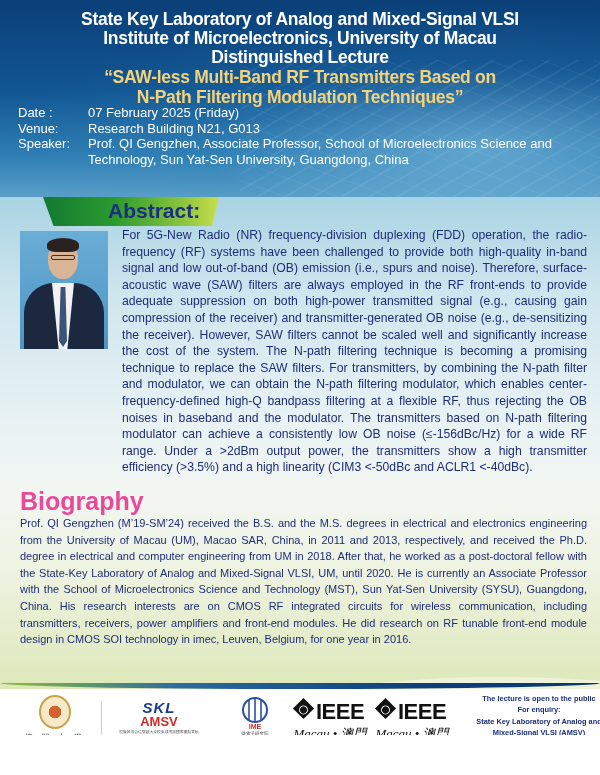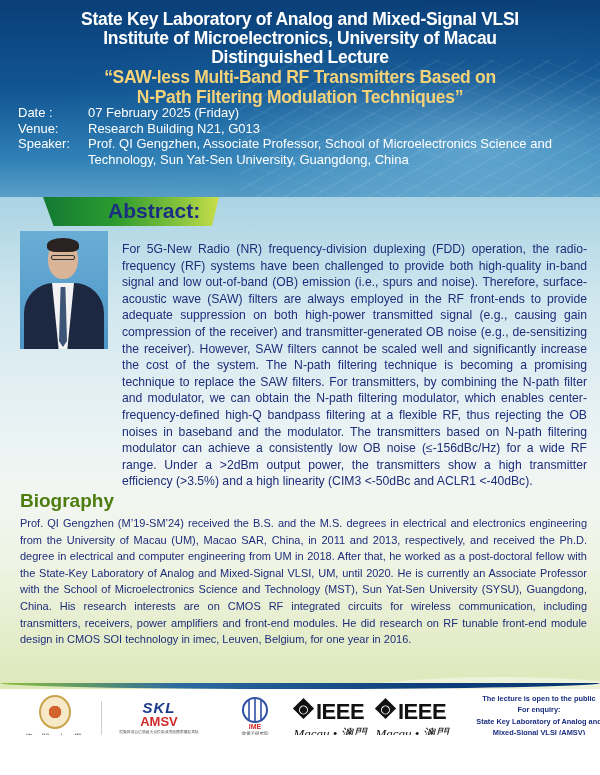--- a/index.html
+++ b/index.html
@@ -85,28 +85,28 @@
   .photo .shirt {
     position: absolute; left: 32px; top: 52px; width: 22px; height: 66px;
     background: #f2f2f2; clip-path: polygon(0 0, 100% 0, 70% 100%, 30% 100%);
   }
   .photo .tie {
     position: absolute; left: 39px; top: 56px; width: 8px; height: 60px;
     background: #3c5577; clip-path: polygon(20% 0, 80% 0, 100% 90%, 50% 100%, 0 90%);
   }
 
   .abstract-text {
-    position: absolute; left: 122px; top: 241px; width: 465px;
+    position: absolute; left: 122px; top: 227px; width: 465px;
     color: #1e2d7a; font-size: 12.2px; line-height: 16.6px; text-align: justify;
     font-family: "Liberation Sans", sans-serif;
   }
 
   .bio-heading {
-    position: absolute; left: 20px; top: 489px; color: #4d7c0f;
-    font-weight: bold; font-size: 19px; line-height: 24px;
+    position: absolute; left: 20px; top: 489px; color: #ec4899;
+    font-weight: bold; font-size: 25px; line-height: 24px;
   }
   .bio-text {
     position: absolute; left: 20px; top: 515px; width: 567px;
     color: #1e2d7a; font-size: 11px; line-height: 16.6px; text-align: justify;
   }
 
   
   .divider {
     position: absolute; left: 0; top: 683px; width: 600px; height: 6px;
     background: linear-gradient(90deg, #8cbf3a 0%, #2c6aa0 30%, #0e3f7a 70%, #0a3570 100%);

